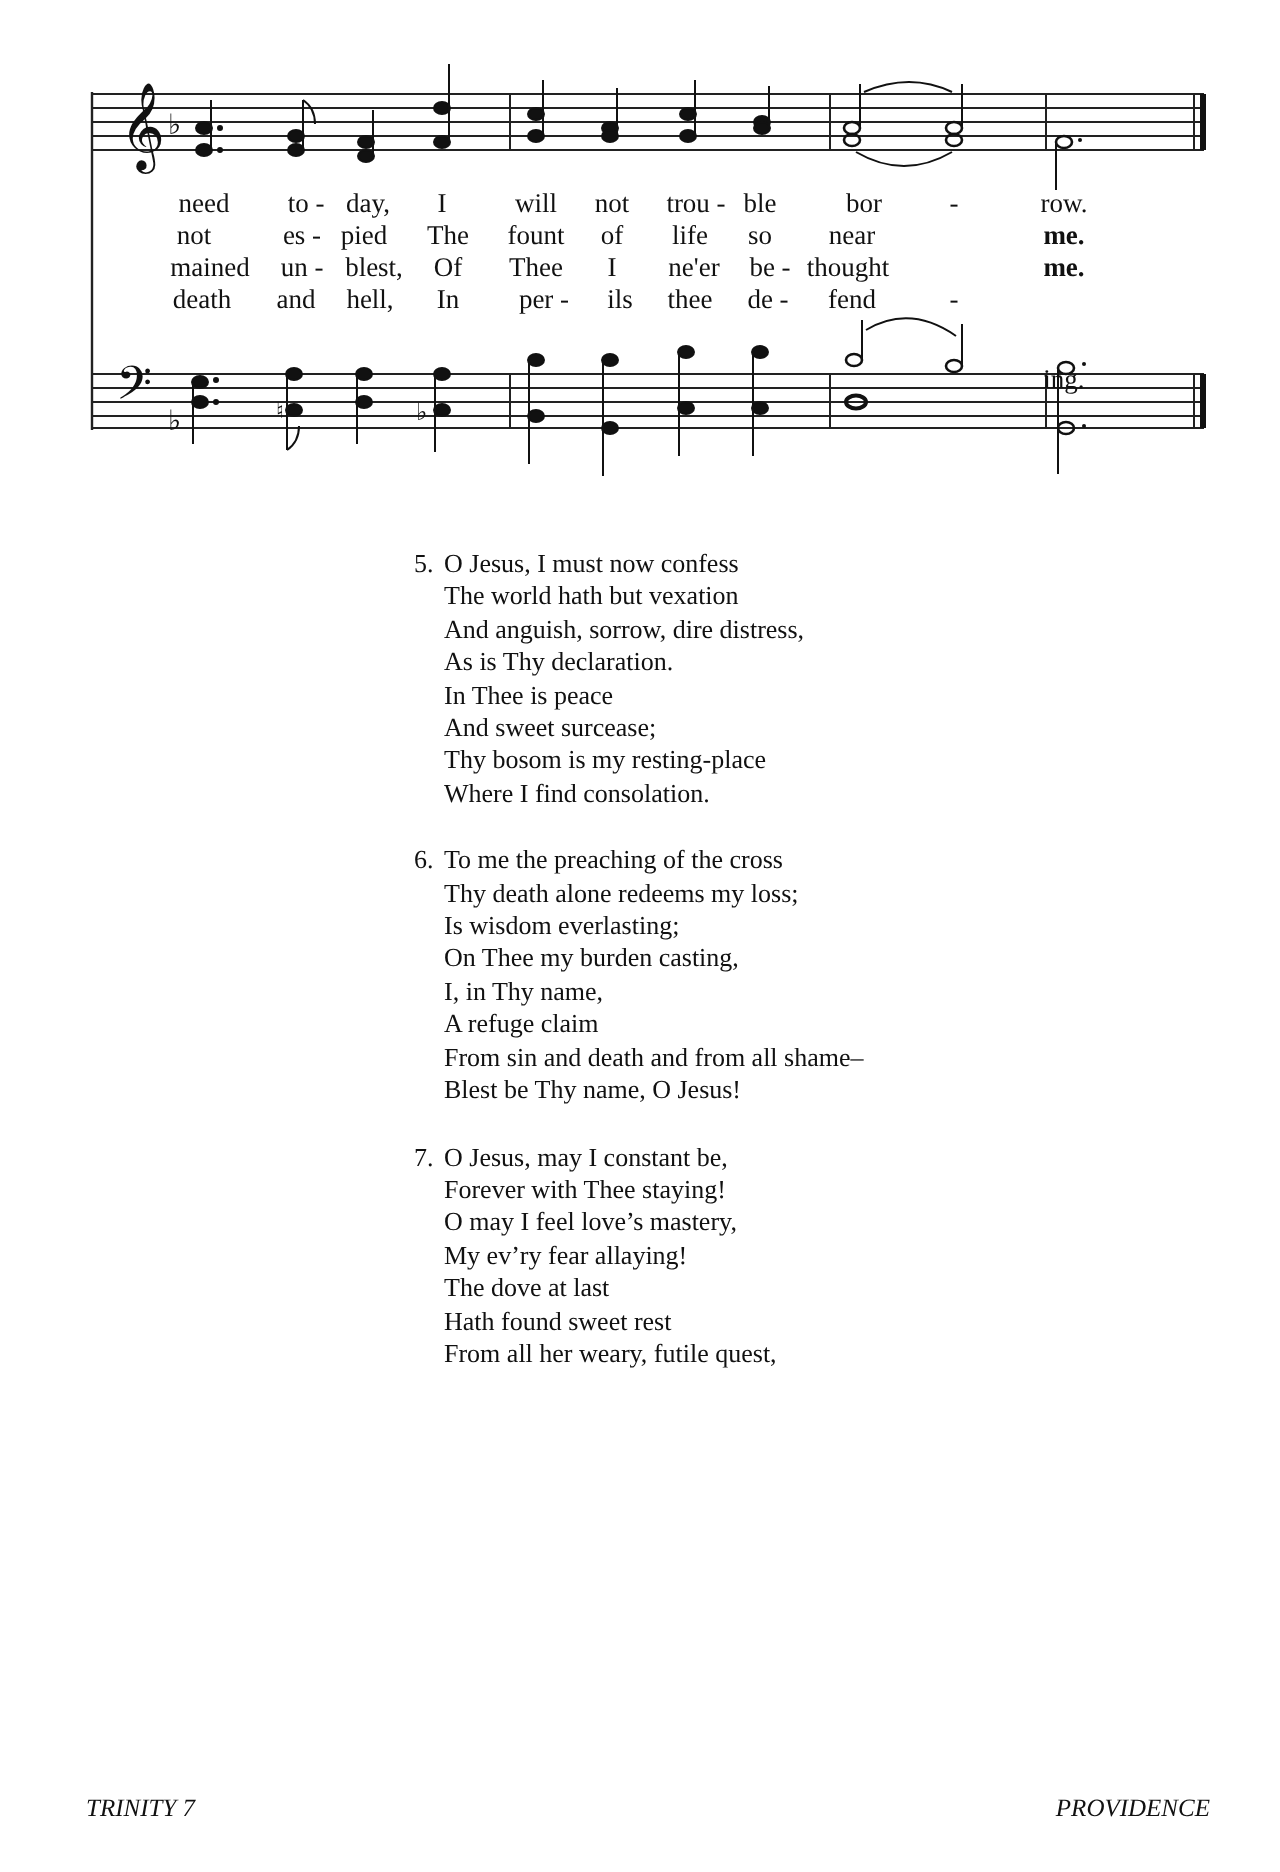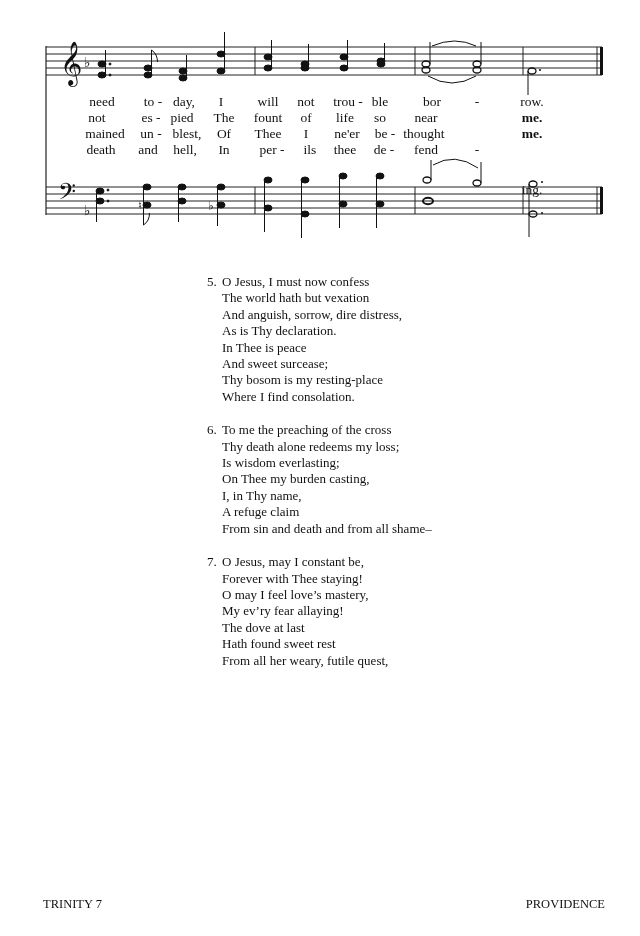--- a/index.html
+++ b/index.html
@@ -8,21 +8,21 @@
   .music { position: absolute; left: 0; top: 0; width: 640px; height: 250px; }
   .lyrics { position: absolute; left: 0; top: 0; width: 640px; }
   .lyric-line { position: absolute; height: 18px; font-size: 13.5px; }
   .syl { position: absolute; white-space: nowrap; transform: translateX(-50%); }
   .syl.bold { font-weight: bold; }
   .stanzas { position: absolute; left: 207px; top: 274px; width: 300px; }
   .stanza { margin-bottom: 17px; }
   .stanza-line { font-size: 13px; line-height: 16.4px; white-space: nowrap; }
   .stanza-line.indent { padding-left: 15px; }
   .num { display: inline-block; width: 15px; }
-  .footer-left, .footer-right { position: absolute; top: 897px; font-size: 12.5px; }
+  .footer-left, .footer-right { position: absolute; top: 897px; font-size: 12.5px; font-style: italic; }
   .footer-left { left: 43px; }
   .footer-right { right: 35px; }
 </style>
 </head>
 <body>
 
 <svg class="music" width="640" height="250" viewBox="0 0 640 250" xmlns="http://www.w3.org/2000/svg">
   <g stroke="#222" stroke-width="1" fill="none">
 
     <line x1="46" y1="46" x2="46" y2="215" stroke-width="1.2"></line>
@@ -220,20 +220,21 @@
     <div class="stanza-line indent">Where I find consolation.</div>
   </div>
   <div class="stanza">
     <div class="stanza-line"><span class="num">6.</span><span>To me the preaching of the cross</span></div>
     <div class="stanza-line indent">Thy death alone redeems my loss;</div>
     <div class="stanza-line indent">Is wisdom everlasting;</div>
     <div class="stanza-line indent">On Thee my burden casting,</div>
     <div class="stanza-line indent">I, in Thy name,</div>
     <div class="stanza-line indent">A refuge claim</div>
     <div class="stanza-line indent">From sin and death and from all shame–</div>
+    <div class="stanza-line indent">Blest be Thy name, O Jesus!</div>
   </div>
   <div class="stanza">
     <div class="stanza-line"><span class="num">7.</span><span>O Jesus, may I constant be,</span></div>
     <div class="stanza-line indent">Forever with Thee staying!</div>
     <div class="stanza-line indent">O may I feel love’s mastery,</div>
     <div class="stanza-line indent">My ev’ry fear allaying!</div>
     <div class="stanza-line indent">The dove at last</div>
     <div class="stanza-line indent">Hath found sweet rest</div>
     <div class="stanza-line indent">From all her weary, futile quest,</div>
   </div>

